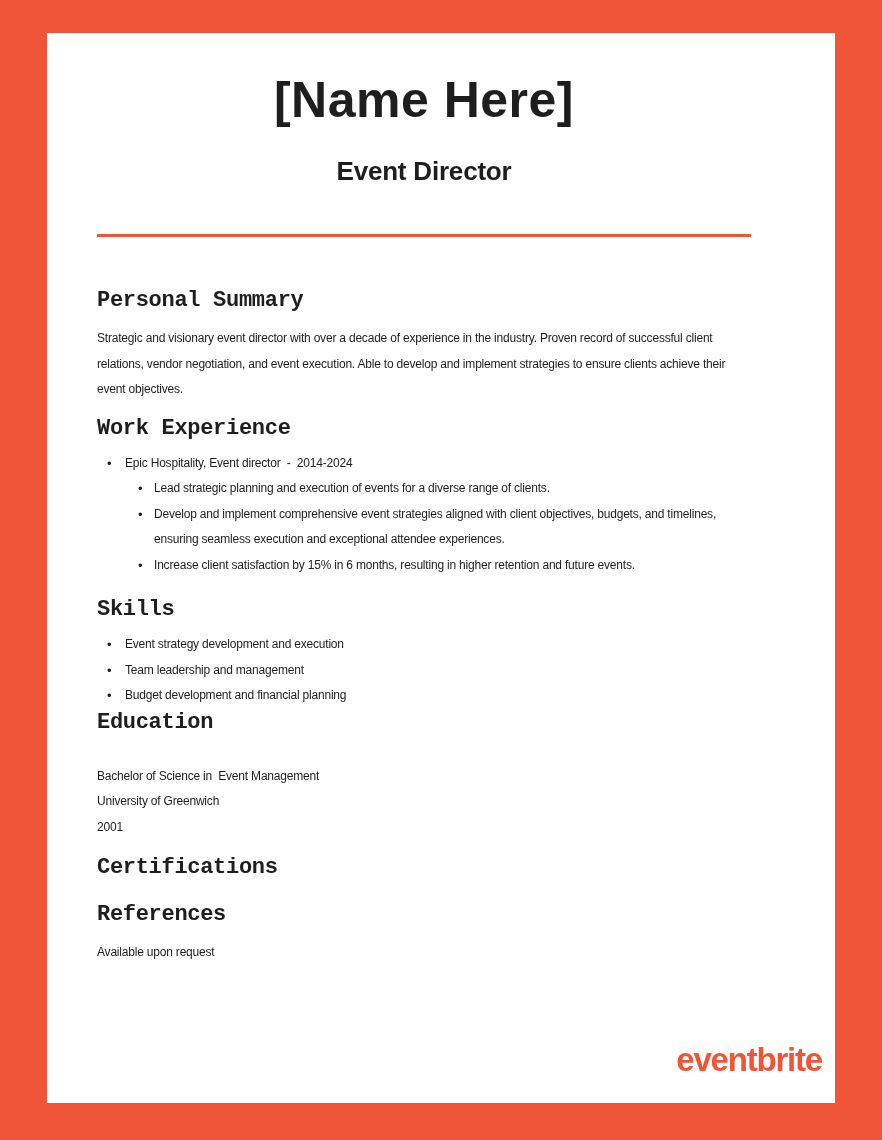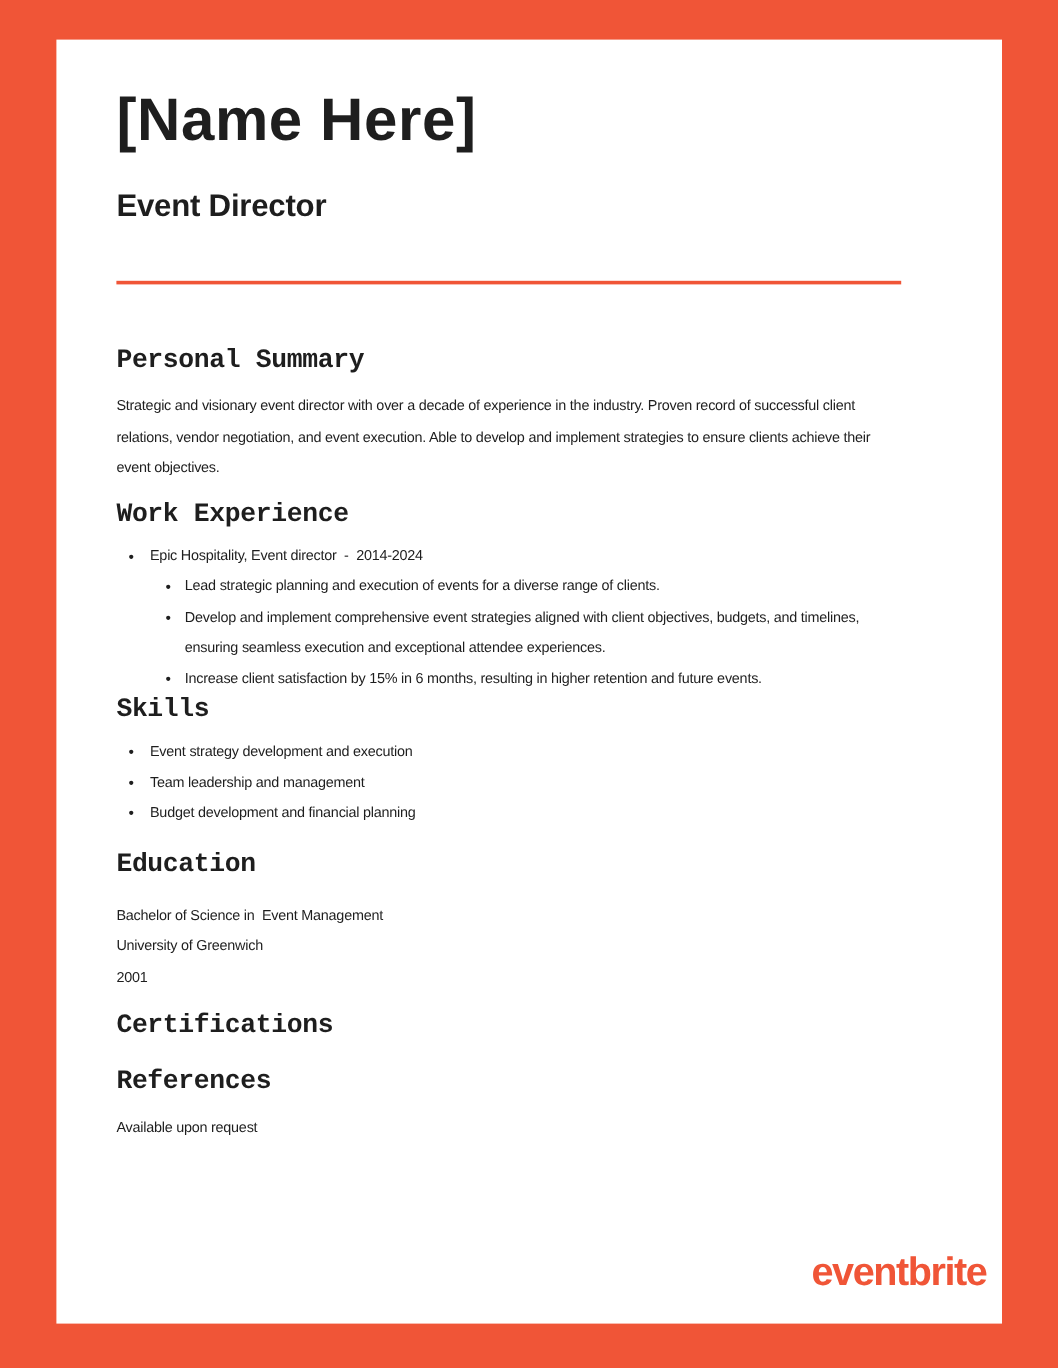--- a/index.html
+++ b/index.html
@@ -18,21 +18,21 @@
     overflow: hidden;
     position: relative;
   }
   .sheet {
     position: absolute;
     left: 47px; top: 33px;
     width: 788px; height: 1070px;
     background: #ffffff;
     padding: 0 84px 0 50px;
   }
-  header { }
+  header { text-align: center; }
   h1.name {
     margin: 38px 0 0 0;
     font-size: 50px;
     line-height: 58px;
     font-weight: 700;
     letter-spacing: 0.5px;
   }
   .role {
     margin-top: 26px;
     font-size: 26px;
@@ -50,33 +50,33 @@
   h3.section-heading {
     font-size: 22px;
     line-height: 27px;
     font-weight: 700;
     letter-spacing: -0.3px;
     margin: 0;
     font-family: Liberation Mono, monospace;
   }
   .sec-summary h3      { margin-top: 50px; }
   .sec-work h3         { margin-top: 12px; }
-  .sec-skills h3       { }
-  .sec-education h3    { margin-top: 16px; }
+  .sec-skills h3       { margin-top: 18px; }
+  .sec-education h3    { }
   .sec-certifications h3 { margin-top: 14px; }
   .sec-references h3   { margin-top: 20px; }
 
   p.body-text, .edu-line, .txt {
     font-size: 12px;
     line-height: 25.5px;
     letter-spacing: -0.2px;
     font-weight: 400;
   }
   p.body-text { margin: 12px 0 0 0; }
-  .edu-block { margin-top: 17px; }
+  .edu-block { margin-top: 28px; }
   .edu-line { white-space: pre-wrap; }
 
   .list { margin-top: 9px; }
   .li { display: flex; }
   .li .dot {
     flex: 0 0 auto;
     font-size: 13px;
     line-height: 25.5px;
   }
   .li.l1 .dot { margin-left: 10px; width: 18px; }

